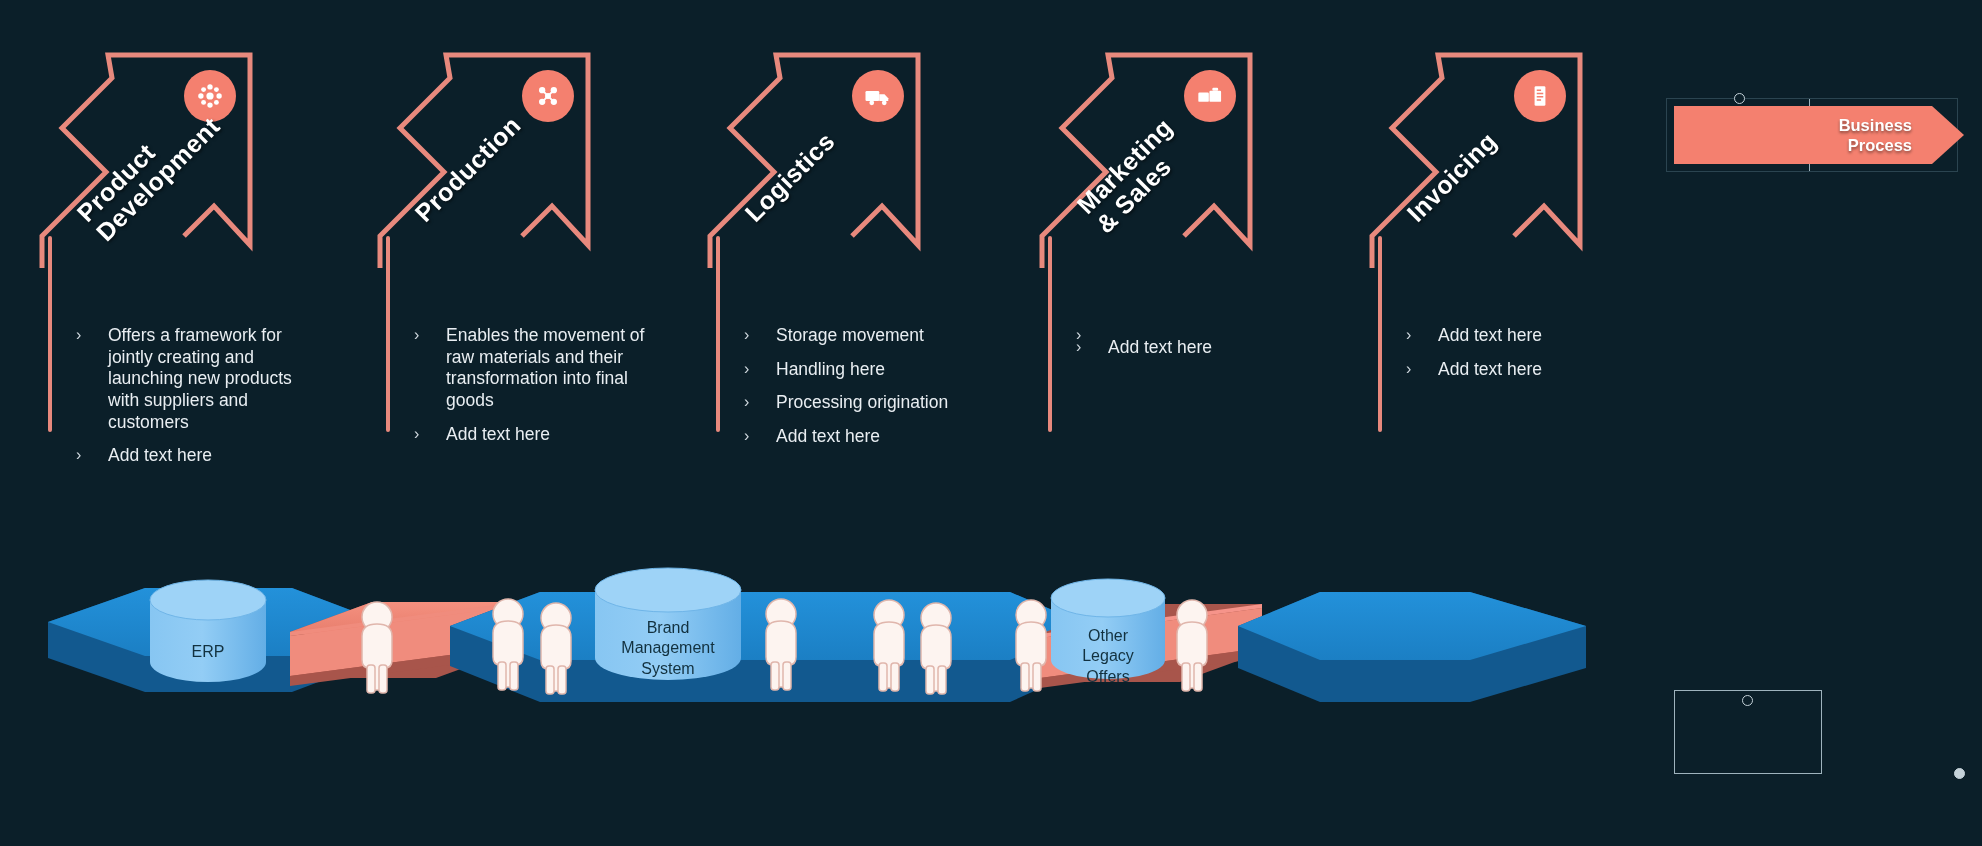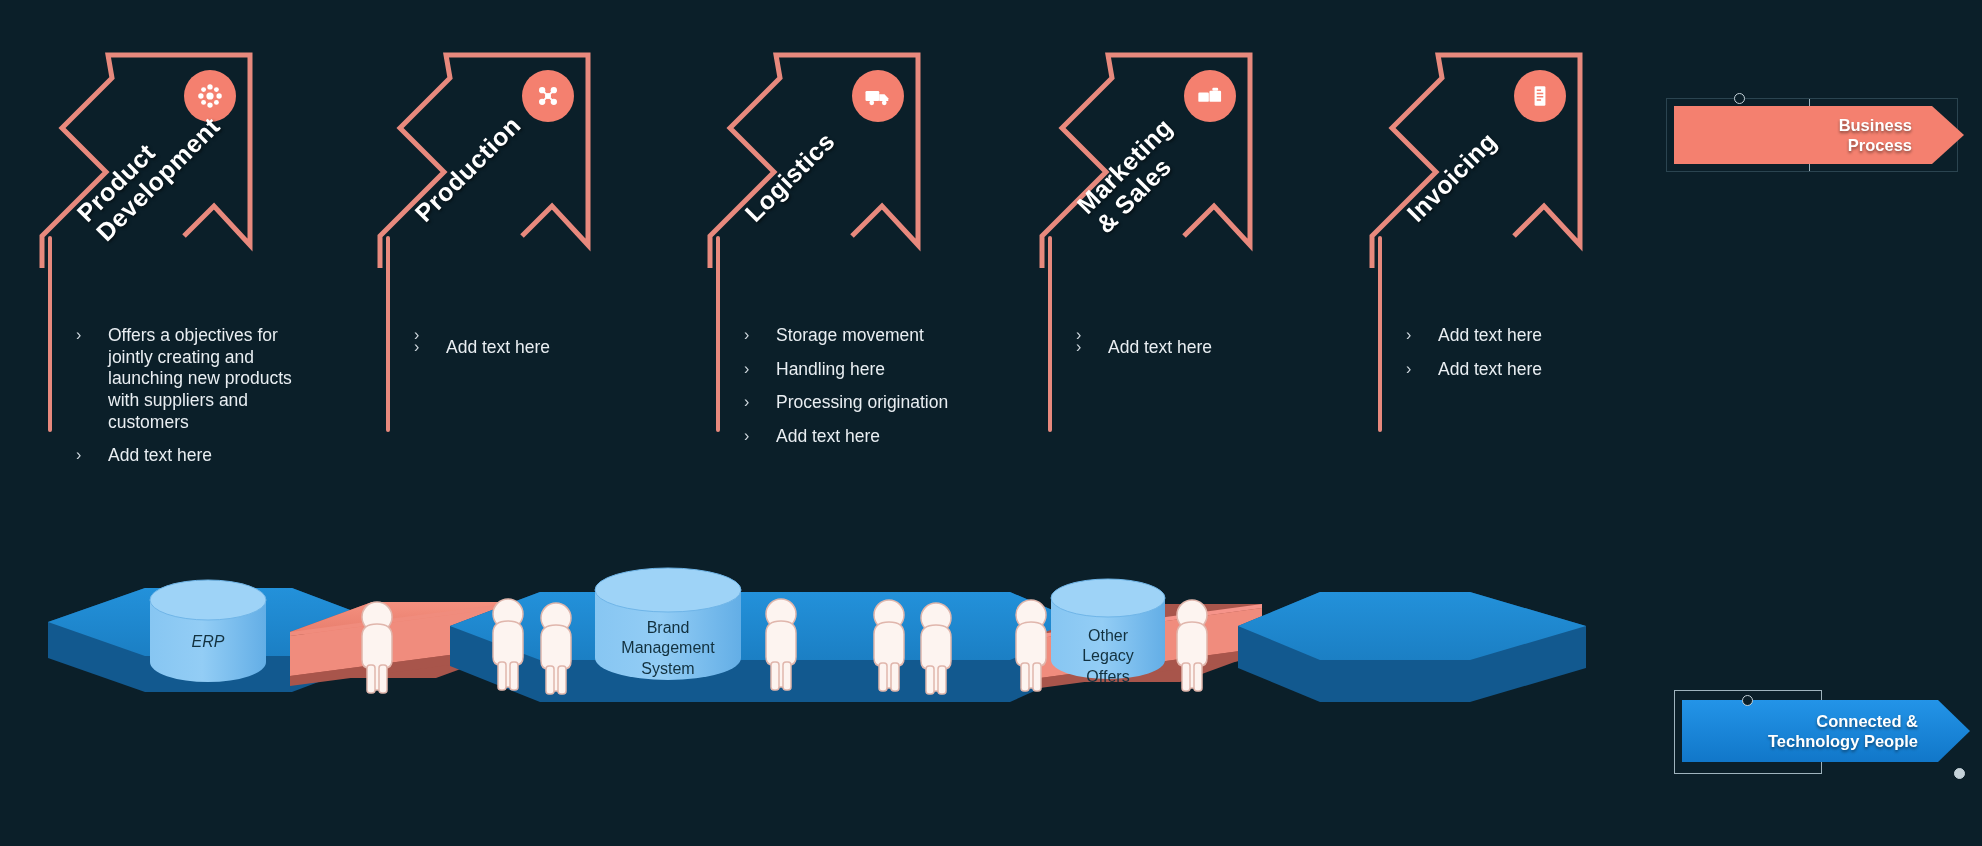--- a/index.html
+++ b/index.html
@@ -70,21 +70,21 @@
             <circle cx="6.5" cy="17.5" r="2.1"></circle>
               <circle cx="17.5" cy="17.5" r="2.1"></circle>
           </g>
         </svg>
       </div>
       <div class="steplabel" style="left: 38px; top: 168px; white-space: pre-line;">Product
 Development</div>
     </div>
     <div class="vrule" style="left:14px;top:236px;height:196px;"></div>
     <ul class="blist" style="left:36px;top:325px;">
-      <li><span class="chev">›</span><span>Offers a objectives for jointly creating and launching new products with suppliers and customers</span></li>
+      <li><span class="chev">›</span><span>Offers a framework for jointly creating and launching new products with suppliers and customers</span></li>
       <li><span class="chev">›</span><span>Add text here</span></li>
     </ul>
   </div>
 
   <div class="col" style="left:372px;">
     <div class="arrowwrap">
       <svg width="300" height="230" viewBox="0 0 300 230">
         <path d="M8 228 L8 196 L72 132 L28 88 L78 38 L74 15 L216 15 L216 205 L180 166 L150 196" fill="none" stroke="#e8897d" stroke-width="5" stroke-linejoin="miter" stroke-linecap="butt"></path>
       </svg>
       <div class="badge" style="left:150px;top:30px;">
@@ -99,21 +99,21 @@
               <circle cx="17" cy="7" r="2.7"></circle>
               <circle cx="7" cy="17" r="2.7"></circle>
               <circle cx="17" cy="17" r="2.7"></circle>
             </g>
         </svg>
       </div>
       <div class="steplabel" style="left: 38px; top: 168px; white-space: pre-line;">Production</div>
     </div>
     <div class="vrule" style="left:14px;top:236px;height:196px;"></div>
     <ul class="blist" style="left:36px;top:325px;">
-      <li><span class="chev">›</span></li>
+      <li><span class="chev">›</span><span>Enables the movement of raw materials and their transformation into final goods</span></li>
       <li><span class="chev">›</span><span>Add text here</span></li>
     </ul>
   </div>
 
   <div class="col" style="left:702px;">
     <div class="arrowwrap">
       <svg width="300" height="230" viewBox="0 0 300 230">
         <path d="M8 228 L8 196 L72 132 L28 88 L78 38 L74 15 L216 15 L216 205 L180 166 L150 196" fill="none" stroke="#e8897d" stroke-width="5" stroke-linejoin="miter" stroke-linecap="butt"></path>
       </svg>
       <div class="badge" style="left:150px;top:30px;">
@@ -192,25 +192,20 @@
     <div class="arrowbox" style="width:290px;background:#f4806f;
                 clip-path:polygon(0 0,258px 0,290px 29px,258px 58px,0 58px);">
       <div class="ltext" style="white-space: pre-line;">Business
 Process</div>
     </div>
     <div class="selhandle" style="left:60px;top:-13px;"></div>
   </div>
 
   <div class="legend" style="left:1682px;top:700px;width:288px;height:70px;">
     <div class="selbox" style="left:-8px;top:-10px;width:146px;height:82px;"></div>
-    <div class="arrowbox" style="width:288px;height:62px;background:linear-gradient(180deg,#2394e8,#1177c9);
-                clip-path:polygon(0 0,256px 0,288px 31px,256px 62px,0 62px);">
-      <div class="ltext" style="white-space: pre-line;">Connected &amp;
-Technology People</div>
-    </div>
     <div class="selhandle" style="left:60px;top:-5px;"></div>
     <div class="selhandle" style="left:272px;top:68px;background:#c5d2d9;"></div>
   </div>
 
   <div class="bottom">
     <svg width="1982" height="286" viewBox="0 0 1982 286">
       <defs>
         <linearGradient id="cylBody" x1="0" y1="0" x2="1" y2="0">
           <stop offset="0" stop-color="#87c6f2"></stop>
             <stop offset="0.45" stop-color="#93cdf5"></stop>
@@ -328,21 +323,21 @@
 
         <g>
             <circle cx="1192" cy="55" r="15"></circle>
             <path d="M1177 74 q0-12 15-12 t15 12 v24 q0 8-7 8 h-3 v22 h-10 v-22 h-3 q-7 0-7-8 z"></path>
             <rect x="1182" y="103" width="8" height="28" rx="3"></rect>
             <rect x="1194" y="103" width="8" height="28" rx="3"></rect>
           </g>
       </g>
     </svg>
 
-    <div class="cyl-label erp-label" style="left: 128px; top: 72px; white-space: pre-line; font-style: italic;">ERP</div>
+    <div class="cyl-label erp-label" style="left: 128px; top: 82px; white-space: pre-line;">ERP</div>
     <div class="cyl-label" style="left:588px;top:58px;white-space:pre-line;">Brand
 Management
 System</div>
     <div class="cyl-label" style="left:1028px;top:66px;white-space:pre-line;">Other
 Legacy
 Offers</div>
   </div>
 
 </div>
 

